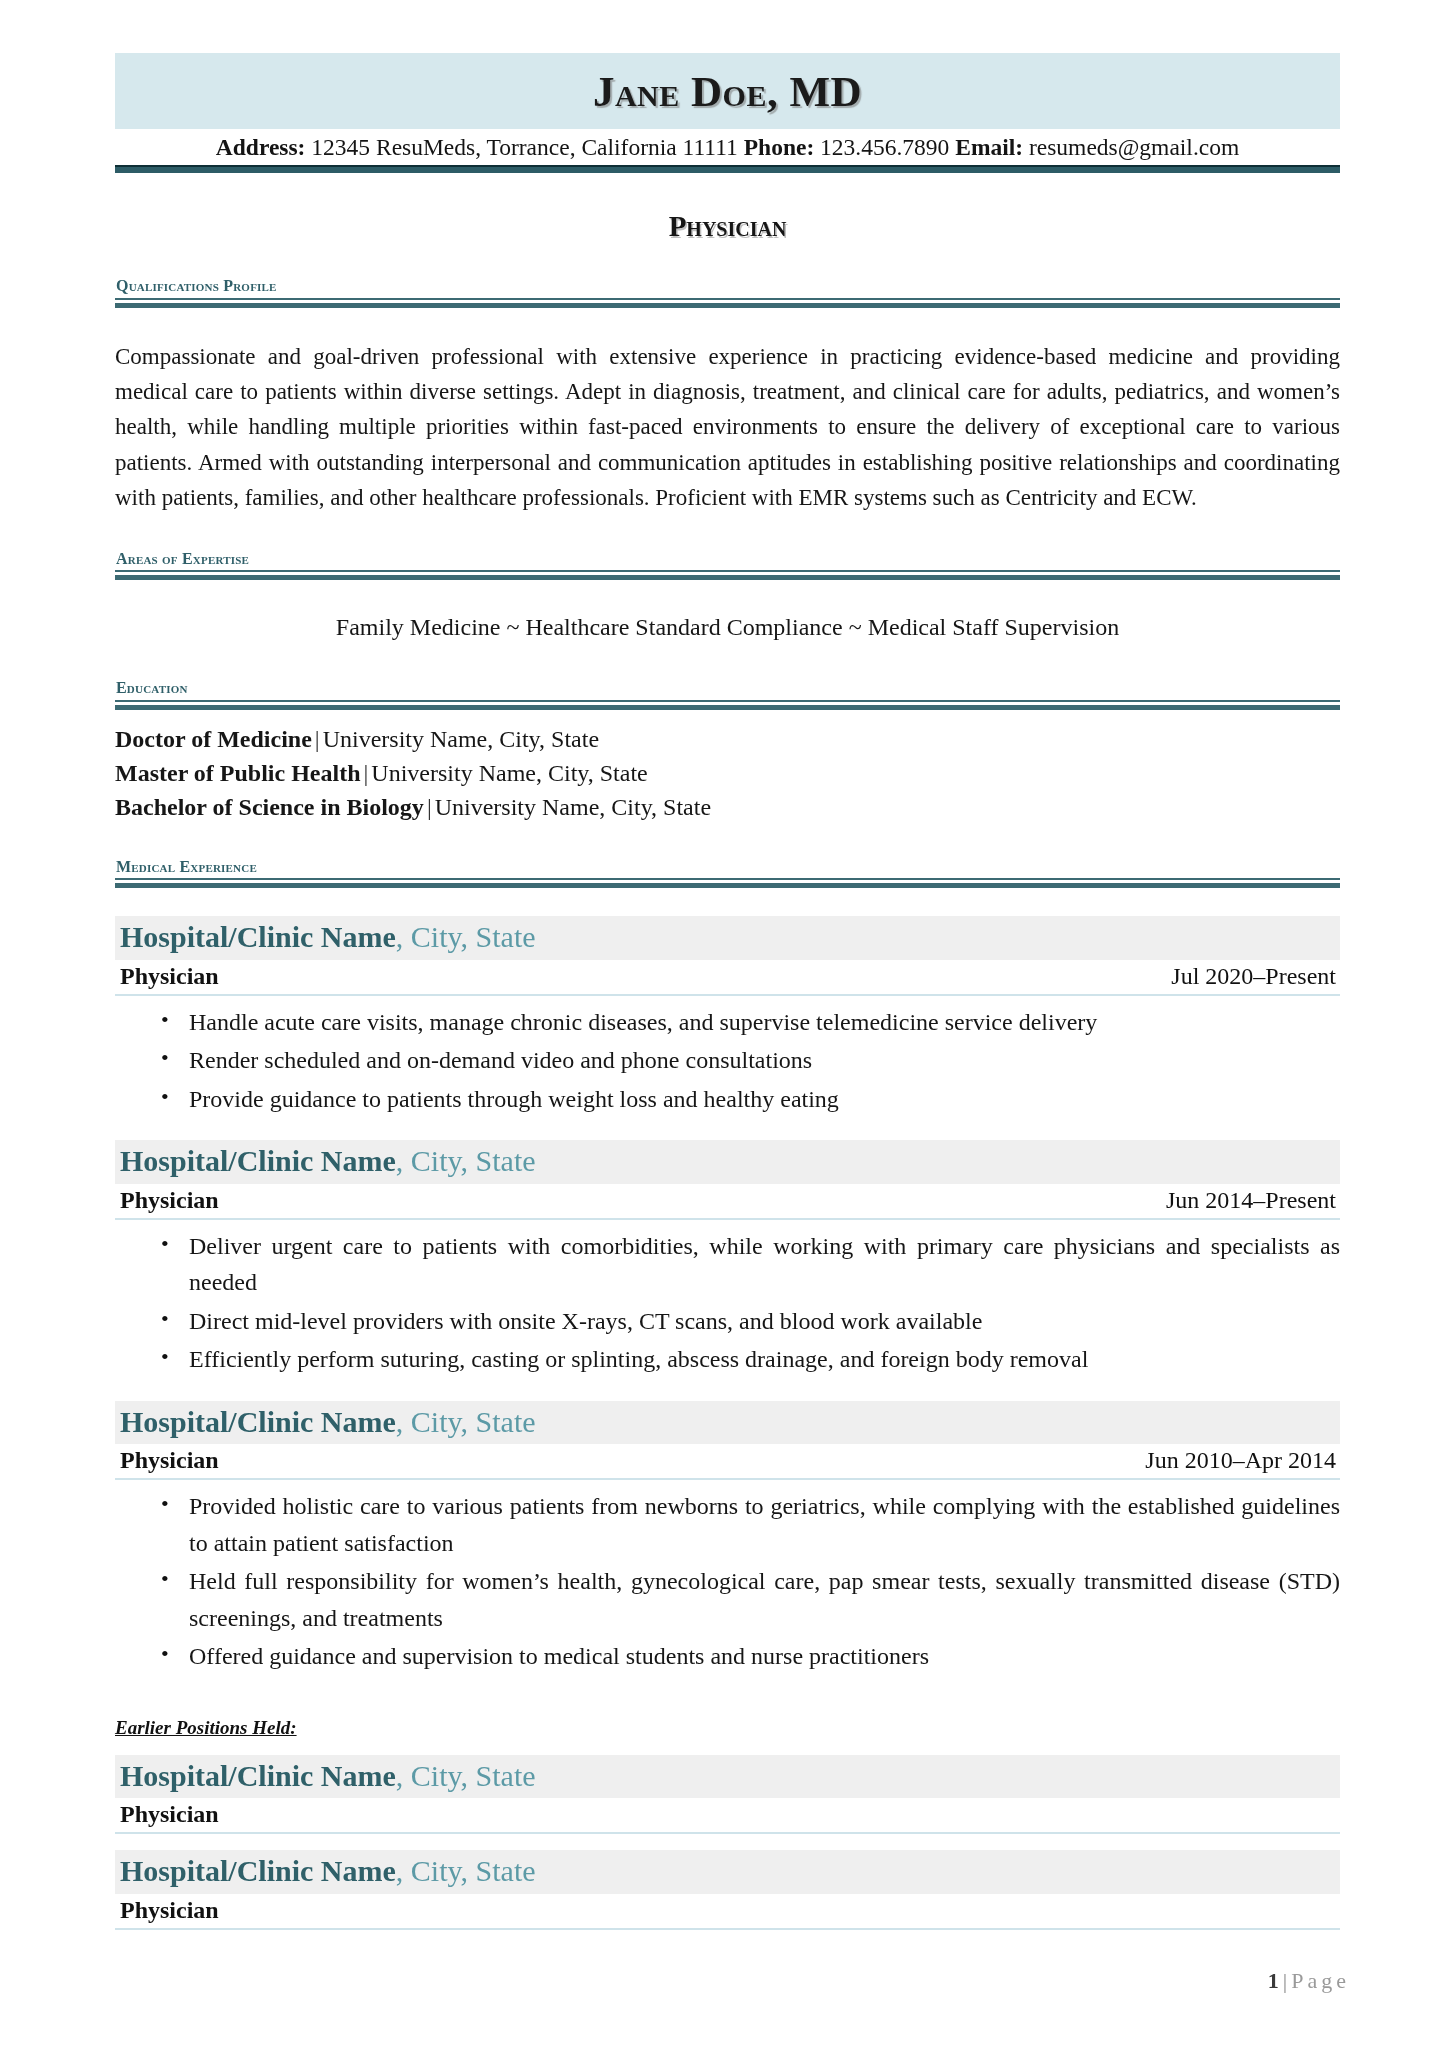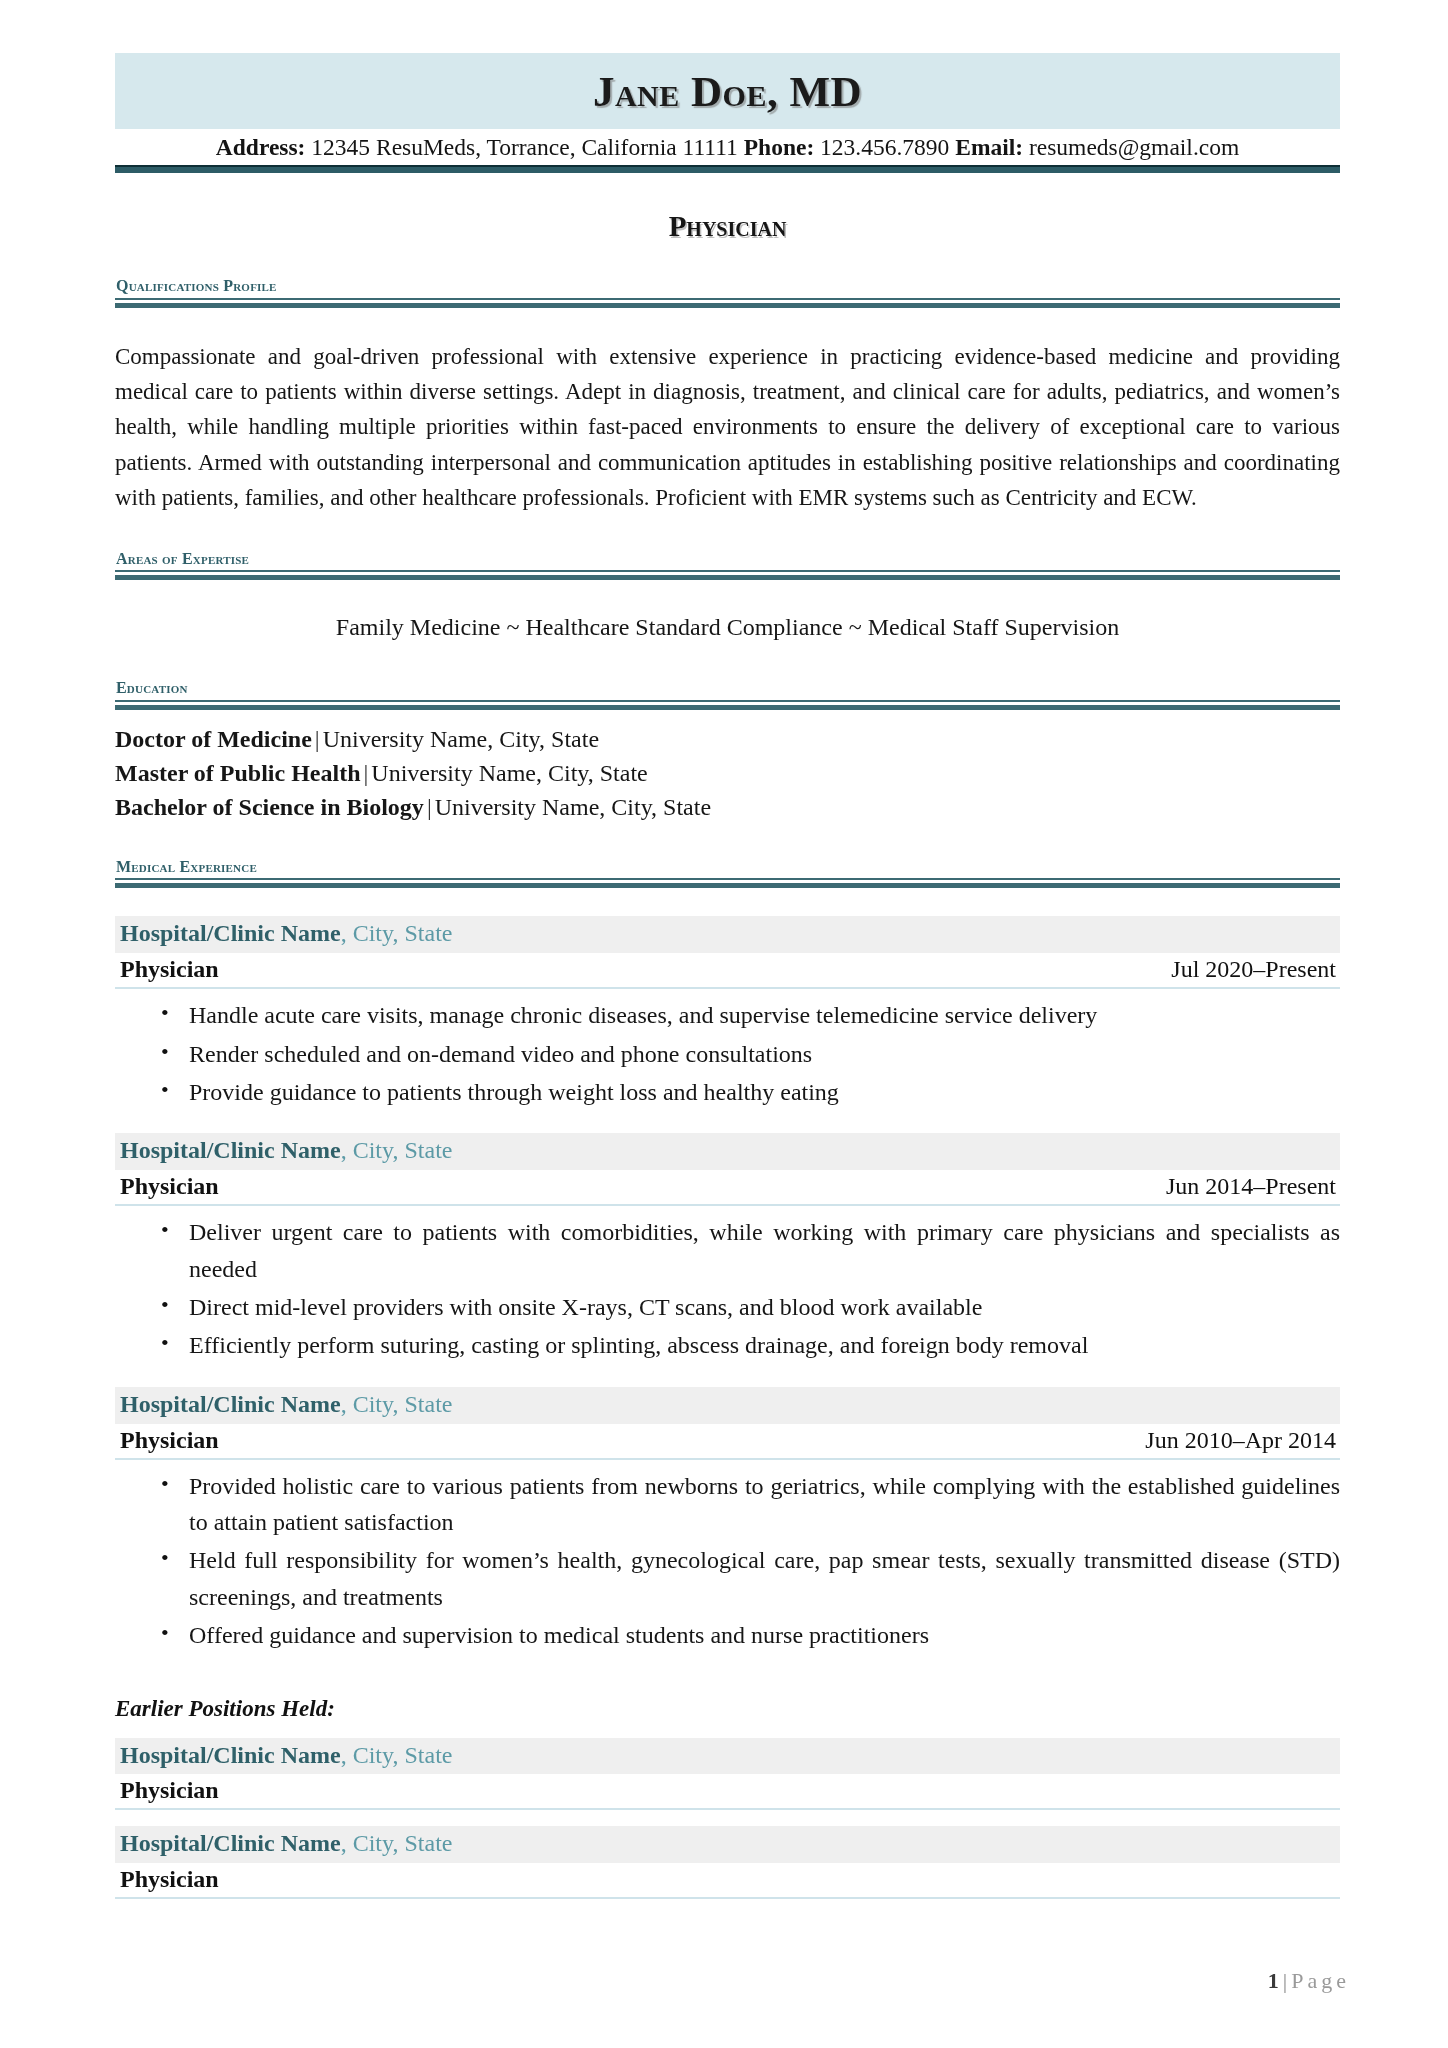--- a/index.html
+++ b/index.html
@@ -137,21 +137,21 @@
   .education .sep { color: #333; padding: 0 3px; }
 
   
   .exp-entry {
     margin-top: 23px;
   }
   .exp-entry.first { margin-top: 28px; }
   .org-band {
     background: #efefef;
     padding: 4px 13px 5px 5px;
-    font-size: 24px;
+    font-size: 30px;
     line-height: 1.15;
   }
   .org-name {
     color: #2f6069;
     font-weight: bold;
   }
   .org-loc {
     color: #5c9aa6;
   }
   .role-row {
@@ -190,23 +190,24 @@
     position: absolute;
     left: 0;
     top: -1px;
     font-size: 22px;
     color: #111;
   }
 
   
   .earlier-label {
     margin-top: 40px;
-    font-size: 23px;
+    font-size: 19px;
     font-weight: bold;
     font-style: italic;
+    text-decoration: underline;
     color: #111;
     display: inline-block;
   }
   .earlier-entry { margin-top: 16px; }
   .earlier-entry .role-row { border-bottom: 2px solid #cfe3ea; }
 
   
   .footer {
     position: absolute;
     left: 125px;

